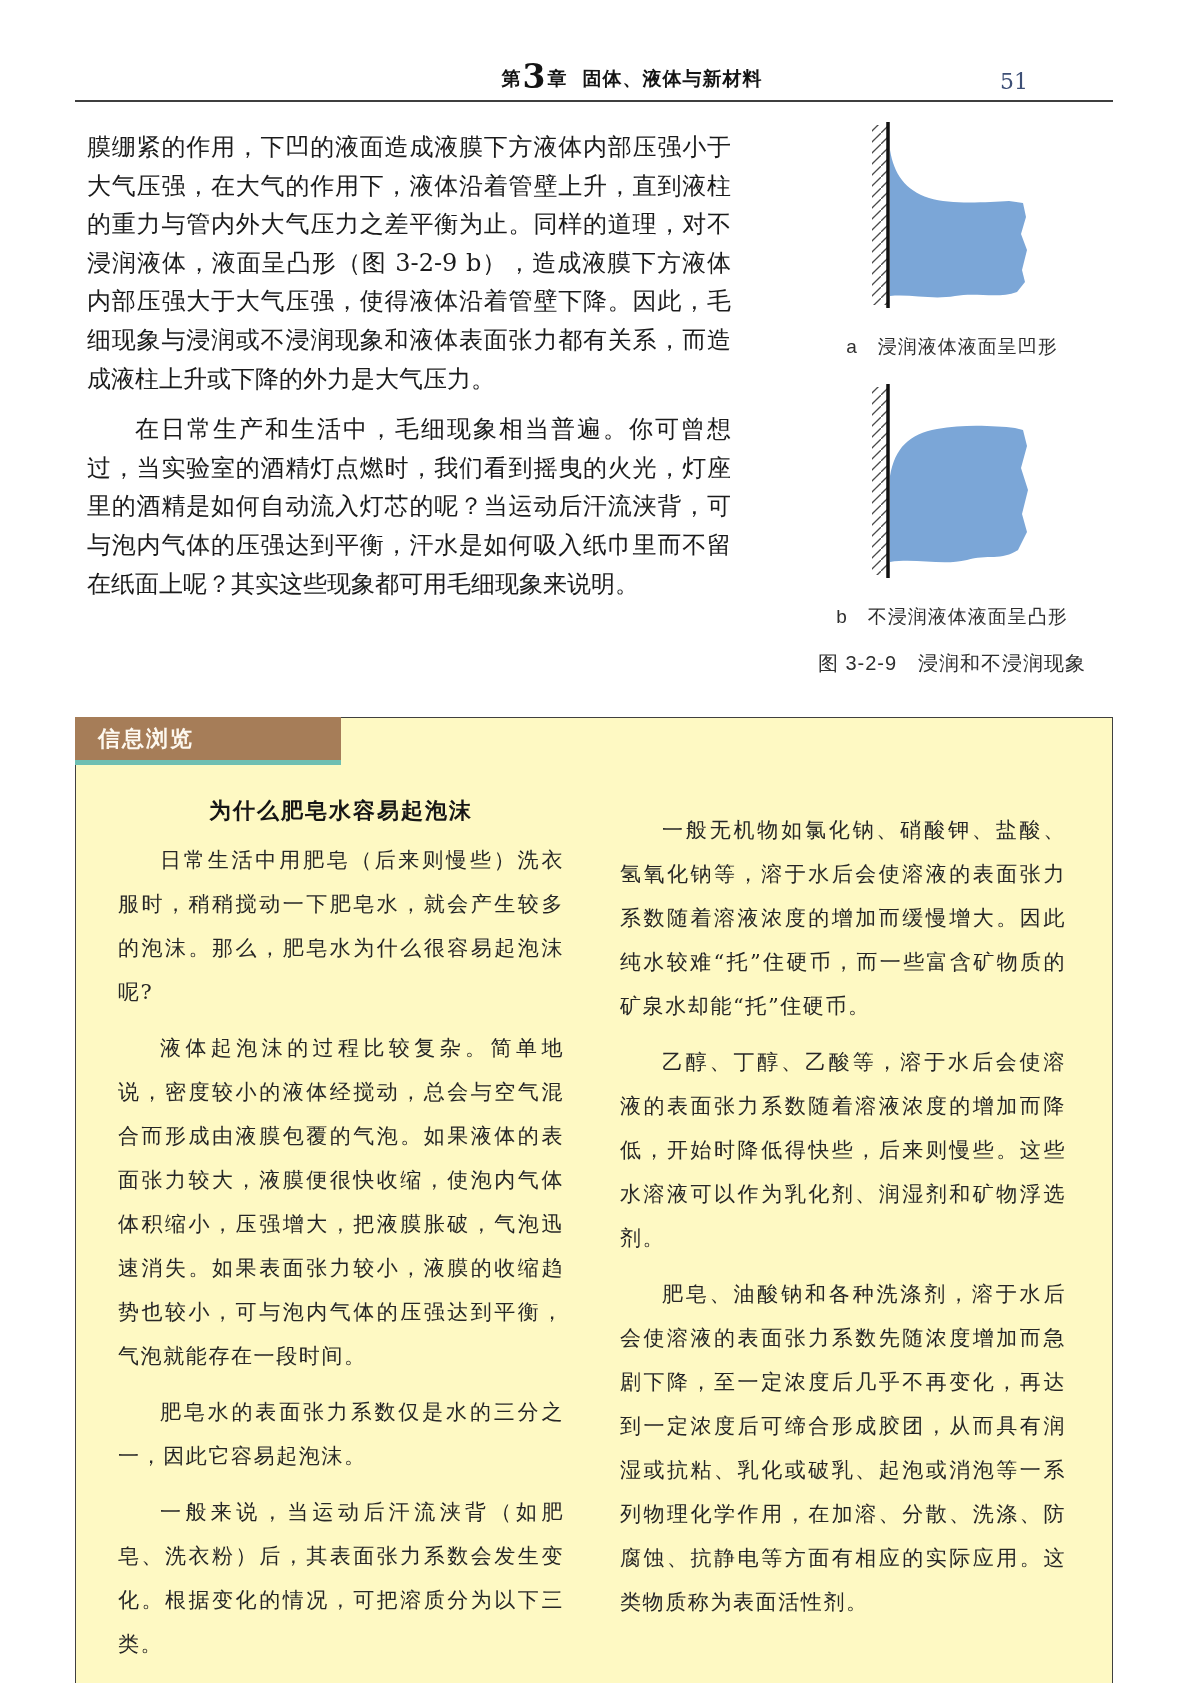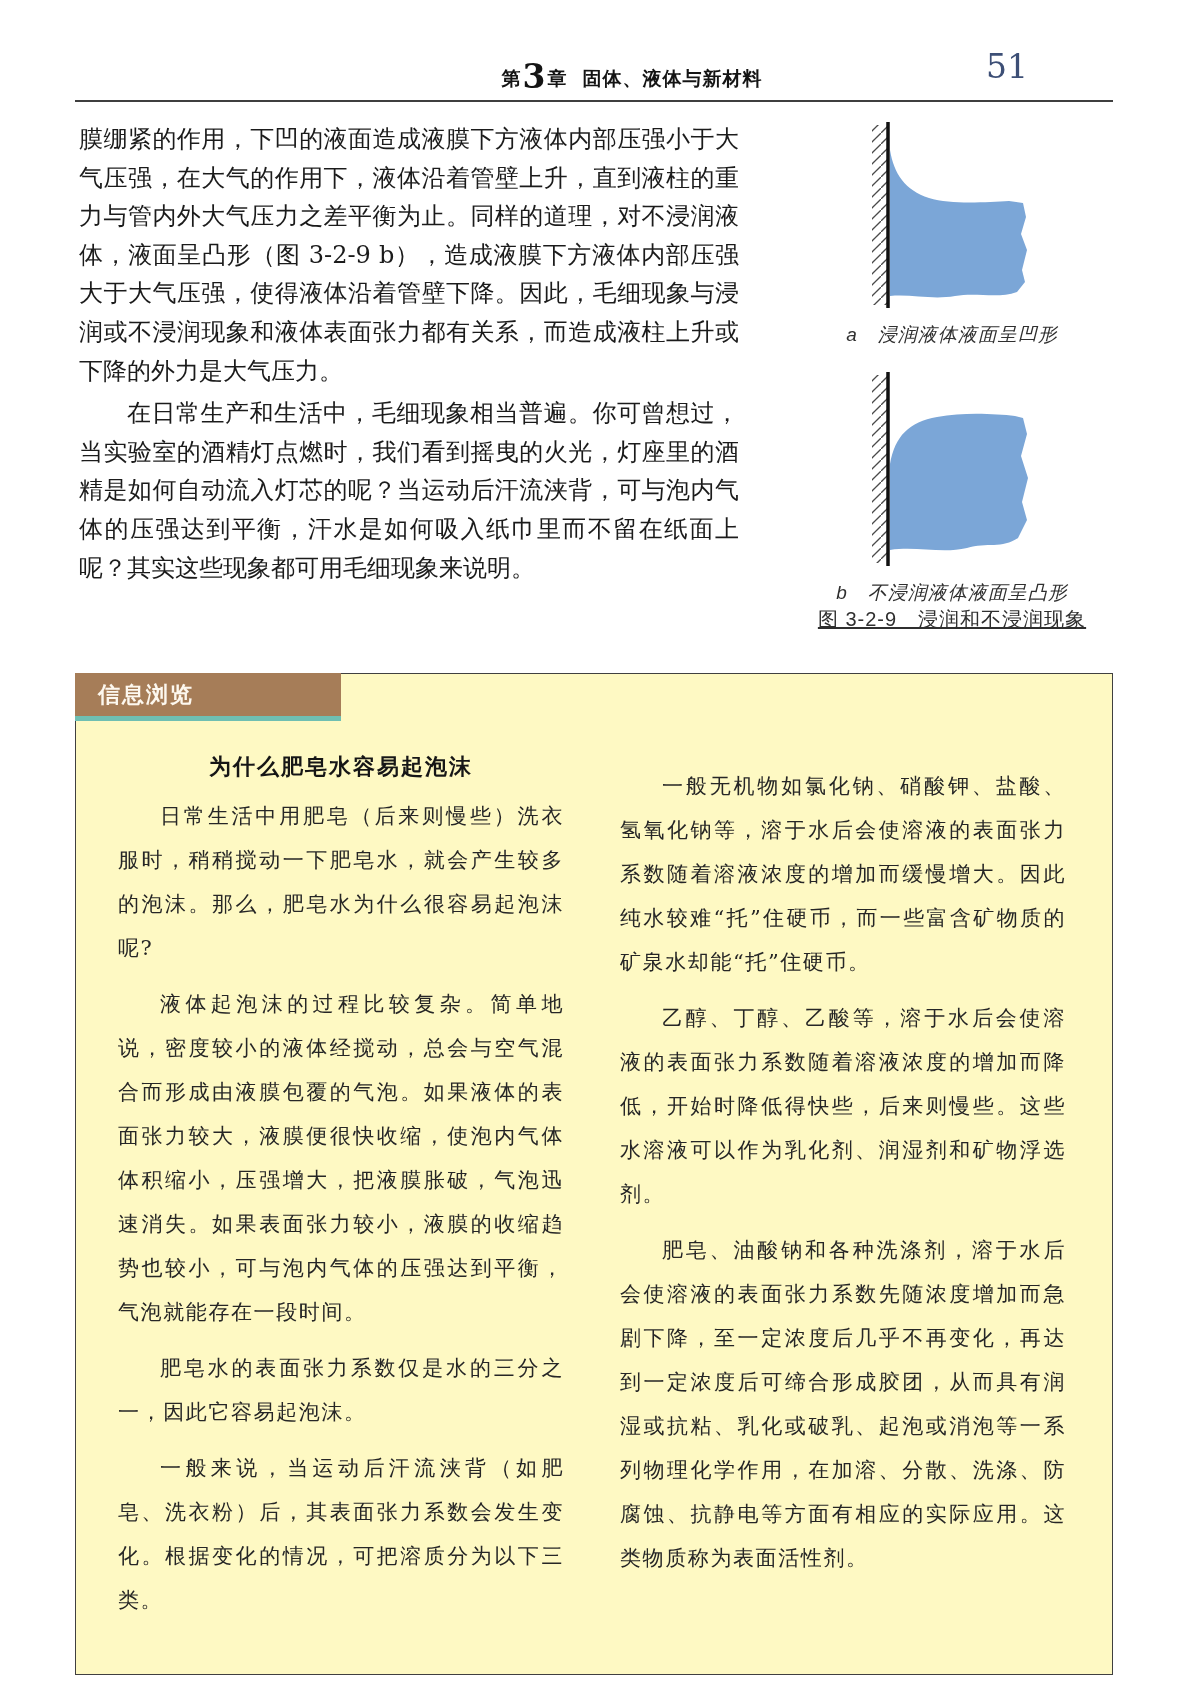--- a/index.html
+++ b/index.html
@@ -18,35 +18,35 @@
   .running-head { position: relative; height: 40px; border-bottom: 2px solid #3f3f3f; }
   .chapter-block {
     position:absolute; left:50%; transform:translateX(-50%) translateX(38px);
     bottom:4px; white-space:nowrap;
     font-family:"Liberation Sans","DejaVu Sans",sans-serif;
     font-weight:bold; color:#141414;
   }
   .chapter-block .small { font-size:19px; }
   .chapter-block .big-num { font-family:"DejaVu Serif",serif; font-size:33px; font-weight:bold; padding:0 2px; vertical-align:-3px;}
   .chapter-block .chap-title { font-size:19px; margin-left:16px; letter-spacing:1px;}
-  .folio { position:absolute; right:85px; bottom:14px; font-size:33px; color:#3d4f76; font-family:"DejaVu Serif",serif; }
+  .folio { position:absolute; right:85px; bottom:6px; font-size:22px; color:#3d4f76; font-family:"DejaVu Serif",serif; }
 
   
   .main-row { display:flex; margin-top:14px; }
   .text-col { width:668px; }
   .text-col p {
-    margin:4px; font-size:24px; line-height:38.6px; text-align:justify; color:#1b1b1b;
+    margin:12px; font-size:24px; line-height:38.6px; text-align:justify; color:#1b1b1b;
   }
   .text-col p.indent { text-indent:2em; }
   .figure-col { flex:1; padding-left:48px; padding-top:6px;
     font-family:"Liberation Sans","DejaVu Sans",sans-serif; }
   .fig-wrap { text-align:center; }
-  .sub-caption { font-size:19px; color:#2f2f2f; margin-top:4px; letter-spacing:1px;font-style:italic;}
+  .sub-caption { font-size:19px; color:#2f2f2f; margin-top:16px; letter-spacing:1px;}
   .sub-caption .lab { margin-right:20px; font-family:"Liberation Sans",sans-serif; }
-  .fig-main-caption { font-size:20px; color:#2f2f2f; text-align:center; letter-spacing:1px;text-decoration:underline; }
+  .fig-main-caption { font-size:20px; color:#2f2f2f; text-align:center; margin-top:20px; letter-spacing:1px; }
   .fig-b { margin-top:24px; }
 
   
   .info-box {
     position:relative; margin-top:40px;
     border:1px solid #404040; background:#fef9c3;
     min-height: 752px;
   }
   .info-tab {
     position:relative; top:-1px; left:-1px;

